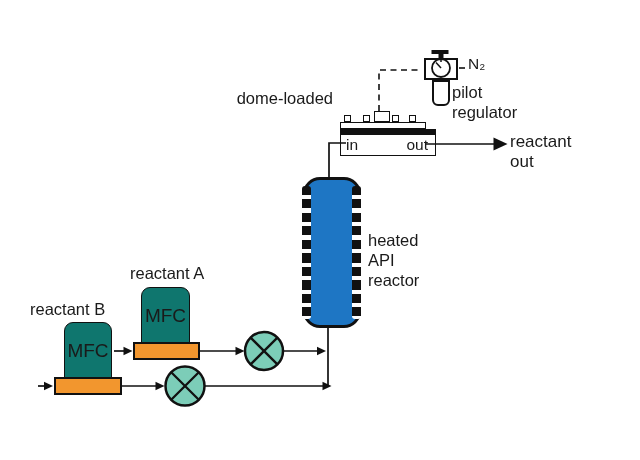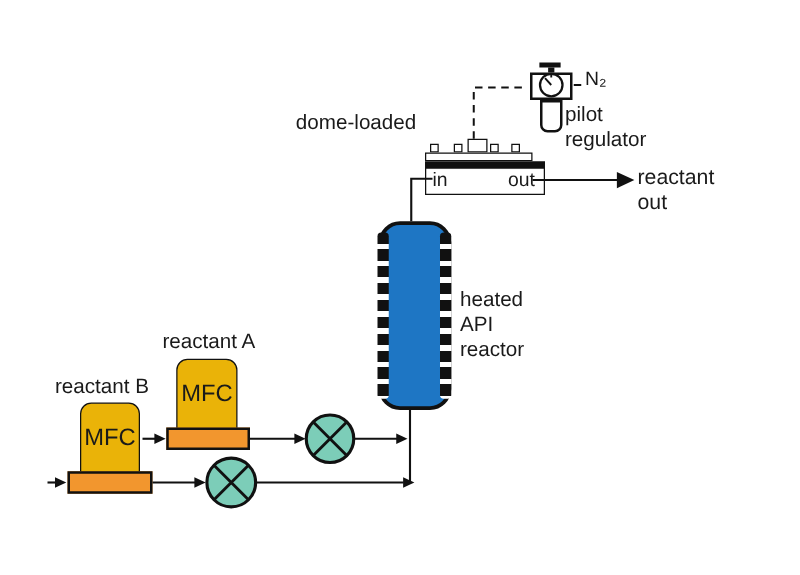--- a/index.html
+++ b/index.html
@@ -6,21 +6,21 @@
   #stage{
     position:relative;width:640px;height:460px;background:#fff;overflow:hidden;
     font-family:"Liberation Sans","DejaVu Sans",sans-serif;color:#1a1a1a;
   }
   .abs{position:absolute;}
   .lbl{font-size:16.5px;line-height:20px;white-space:nowrap;}
   
   .bpr-title{top:90px;right:307px;text-align:right;line-height:17.5px;font-size:16.5px;margin-left:13px;}
   
   .mfc-box{
-    background:#eab308;border:1.8px solid #111;border-radius:9px 9px 0 0;
+    background:#0f766e;border:1.8px solid #111;border-radius:9px 9px 0 0;
     display:flex;align-items:center;justify-content:center;
     font-size:19px;box-sizing:border-box;
   }
   .mfc-a{left:141px;top:287px;width:49px;height:57px;}
   .mfc-b{left:64px;top:322px;width:48px;height:57px;}
   
   .heater{background:#F2962E;border:2px solid #111;box-sizing:border-box;}
   .heater-a{left:133px;top:342px;width:67px;height:18px;}
   .heater-b{left:54px;top:377px;width:68px;height:18px;}
   
@@ -45,21 +45,21 @@
   .bolt{width:7px;height:7px;background:#fff;border:1.5px solid #111;box-sizing:border-box;top:115px;}
   .bpr-tab{left:374px;top:111px;width:16px;height:11px;background:#fff;border:1.5px solid #111;box-sizing:border-box;}
   
   .reg-body{left:424px;top:58px;width:34px;height:22px;background:#fff;border:2px solid #111;box-sizing:border-box;}
   .reg-bowl{left:432px;top:80px;width:18px;height:26px;background:#fff;border:2px solid #111;border-radius:0 0 6px 6px;box-sizing:border-box;}
   .n2{left:468px;top:54px;font-size:15.5px;}
   .pilot{left:452px;top:82px;}
   .product{left:510px;top:132px;font-size:17px;}
   .reactor-lbl{left:368px;top:230px;}
   .reactant-a{left:130px;top:263px;}
-  .reactant-b{left:44px;top:299px;text-align:center;}
+  .reactant-b{left:30px;top:299px;text-align:center;}
   svg.pipes{position:absolute;left:0;top:0;pointer-events:none;}
 </style>
 </head>
 <body>
 
 <div id="stage">
 
   <div class="abs bpr-title">
     <div>dome-loaded</div>
   </div>

